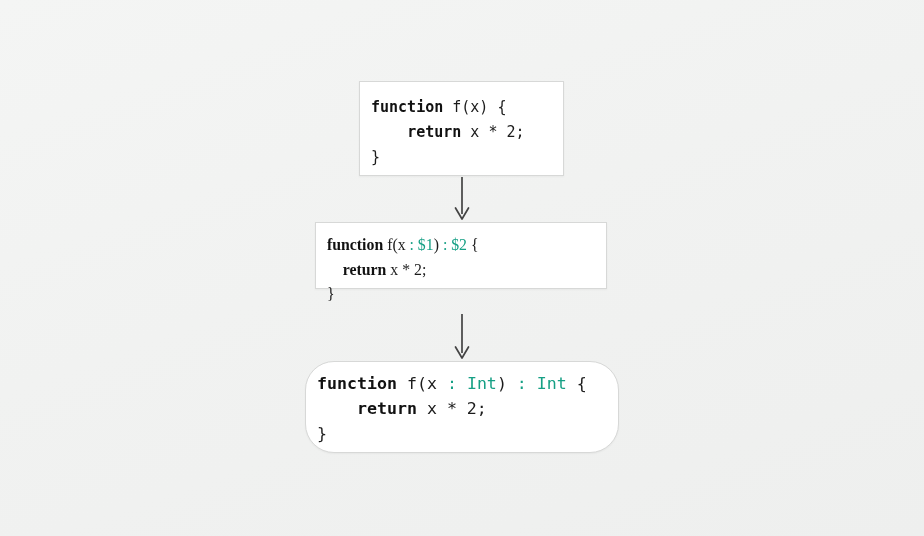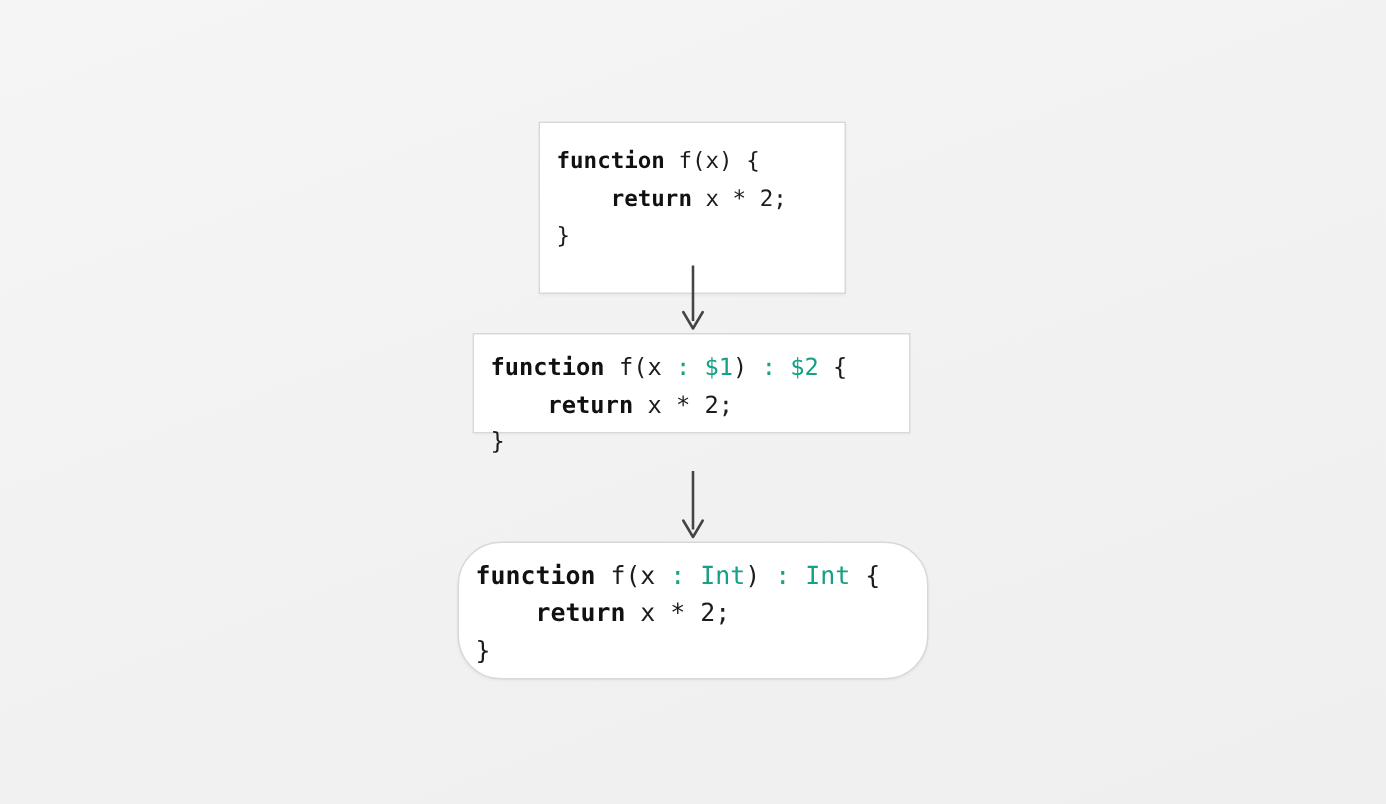--- a/index.html
+++ b/index.html
@@ -45,35 +45,36 @@
   }
   .pn {
     color: #1c1c1c;
   }
 
   
   #box-original {
     left: 359px;
     top: 81px;
     width: 205px;
-    height: 115px;
+    height: 95px;
     padding: 13px 16px 0 11px;
     font-size: 15px;
     line-height: 25px;
   }
 
   
   #box-typevars {
     left: 315px;
     top: 222px;
     width: 292px;
     height: 67px;
     padding: 10px 0 0 11px;
     font-size: 15.8px;
     line-height: 24.5px;
+    font-family: Liberation Serif, serif;
   }
 
   
   #box-resolved {
     left: 305px;
     top: 361px;
     width: 314px;
     height: 92px;
     padding: 9px 0 0 11px;
     font-size: 16.6px;

